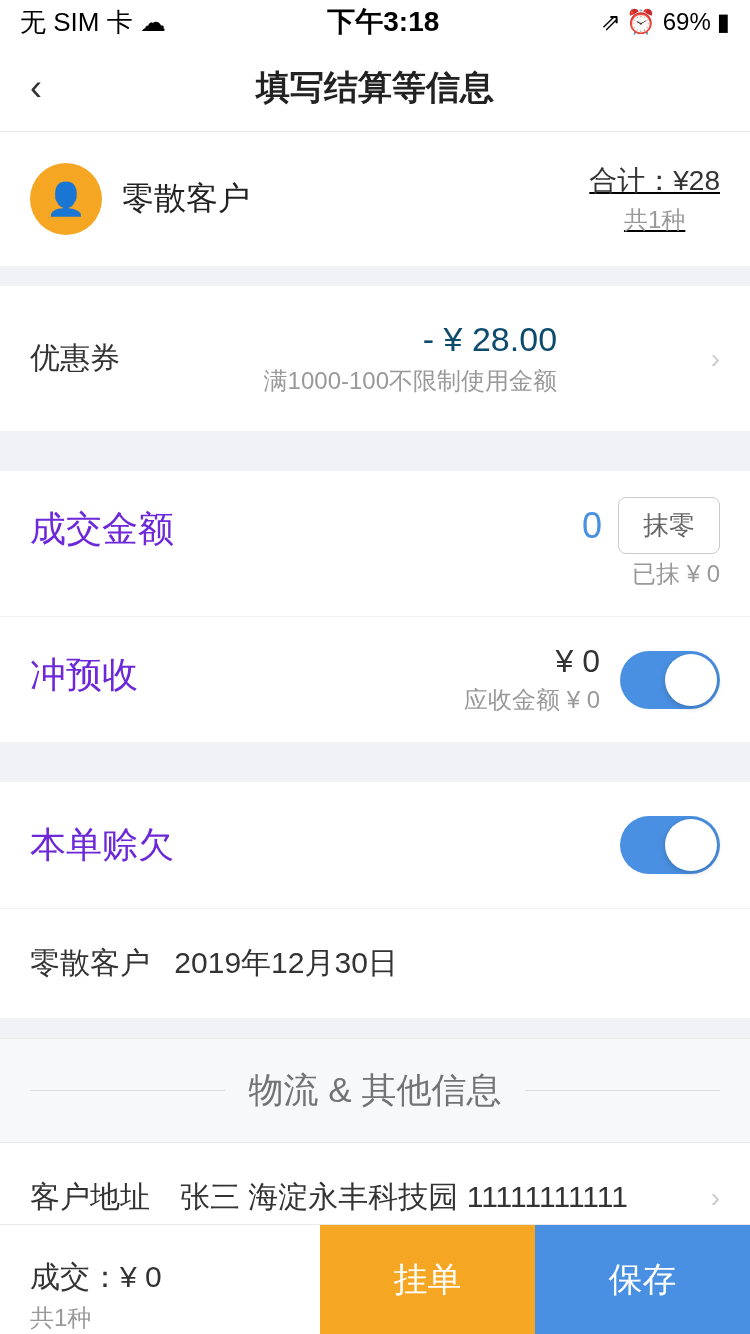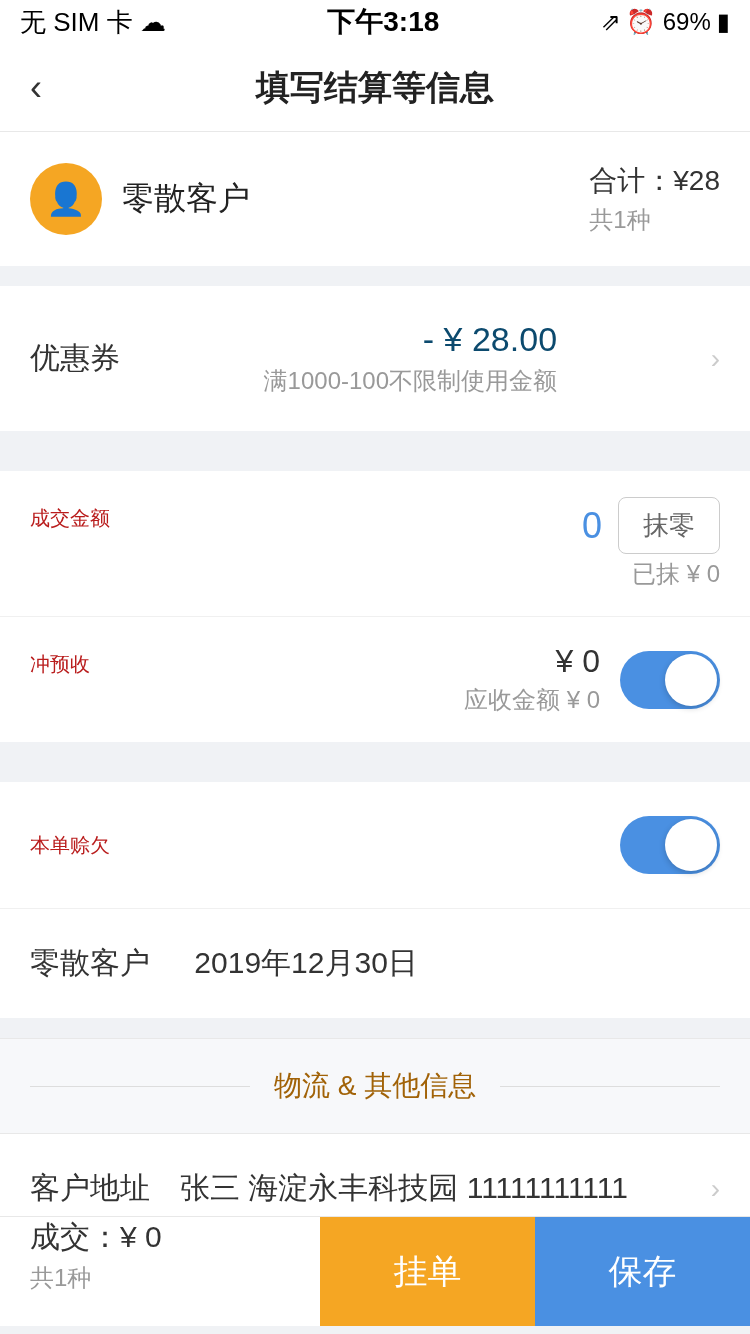--- a/index.html
+++ b/index.html
@@ -64,39 +64,39 @@
       height: 72px;
       border-radius: 50%;
       background: #f5a623;
       display: flex;
       align-items: center;
       justify-content: center;
       font-size: 32px;
       color: #fff;
     }
     .customer-name { font-size: 32px; color: #222; }
-    .customer-right { text-align: left; }
+    .customer-right { text-align: center; text-decoration: underline; }
     .total-label { font-size: 28px; color: #333; }
     .total-count { font-size: 24px; color: #999; margin-top: 4px; }
     .coupon-row {
       display: flex;
       align-items: center;
       justify-content: space-between;
       padding: 34px 30px;
     }
     .coupon-label { font-size: 30px; color: #333; }
     .coupon-right { text-align: right; }
     .coupon-amount { font-size: 34px; color: #0c4a6e; font-weight: 500; }
     .coupon-desc { font-size: 24px; color: #999; margin-top: 6px; }
     .chevron {
       color: #ccc;
       font-size: 28px;
       margin-left: 10px;
     }
-    .row-label { font-size: 20px; color: #b91c1c; flex-shrink: 0; }
+    .row-label { font-size: 36px; color: #6d28d9; flex-shrink: 0; }
     .amount-input {
       font-size: 36px;
       color: #4a90e2;
       min-width: 40px;
       text-align: right;
     }
     .round-btn {
       border: 1.5px solid #ccc;
       border-radius: 8px;
       padding: 10px 24px;
@@ -158,39 +158,39 @@
       justify-content: center;
       padding: 28px 30px;
       border-top: 1px solid #e8e8e8;
       border-bottom: 1px solid #e8e8e8;
     }
     .logistics-divider {
       flex: 1;
       height: 1px;
       background: #ddd;
     }
-    .logistics-label { font-size: 28px; color: #a16207; padding: 0 24px; }
+    .logistics-label { font-size: 35px; color: #737373; padding: 0 24px; }
     .address-row {
       display: flex;
       align-items: center;
       padding: 34px 30px;
       background: #fff;
     }
     .address-label { font-size: 30px; color: #333; flex-shrink: 0; margin-right: 30px; }
     .address-value { font-size: 30px; color: #333; flex: 1; }
     .address-chevron { color: #ccc; font-size: 28px; margin-left: 10px; }
     .bottom-bar {
       position: fixed;
-      bottom: 8px;
+      bottom: 0;
       left: 0;
       width: 750px;
       height: 110px;
       background: #fff;
       display: flex;
-      align-items: flex-start;
+      align-items: flex-end;
       border-top: 1px solid #e8e8e8;
     }
     .bottom-info {
       flex: 0 0 320px;
       padding: 0 30px;
     }
     .bottom-deal { font-size: 28px; color: #333; }
     .bottom-deal span { font-size: 30px; font-weight: 500; }
     .bottom-count { font-size: 24px; color: #999; margin-top: 4px; }
     .bottom-actions { display: flex; flex: 1; height: 100%; }
@@ -312,21 +312,21 @@
 
   <div class="section">
     <div class="debt-row">
       <span class="row-label">本单赊欠</span>
       <div class="toggle">
         <div class="toggle-knob"></div>
       </div>
     </div>
     <div class="due-date-row">
       <span>零散客户</span>
-      <span style="margin-left: 36px;">2019年12月30日</span>
+      <span style="margin-left: 16px;">2019年12月30日</span>
     </div>
   </div>
 
   <div class="logistics-section">
     <div class="logistics-divider"></div>
     <span class="logistics-label">物流 &amp; 其他信息</span>
     <div class="logistics-divider"></div>
   </div>
 
   <div class="section">

